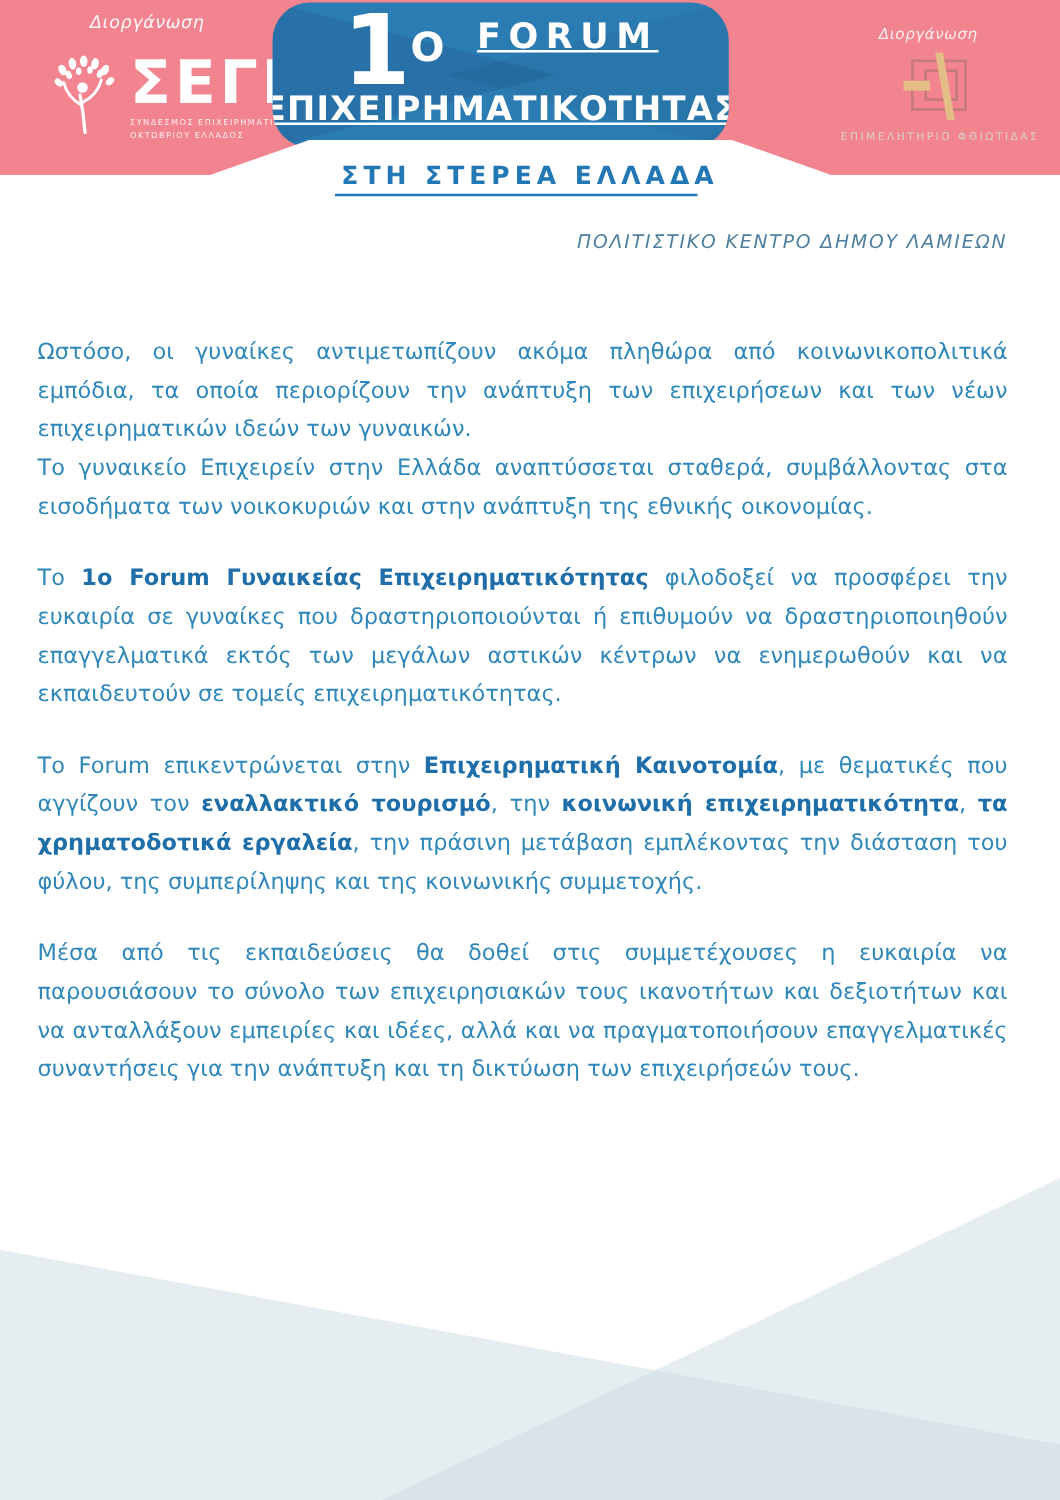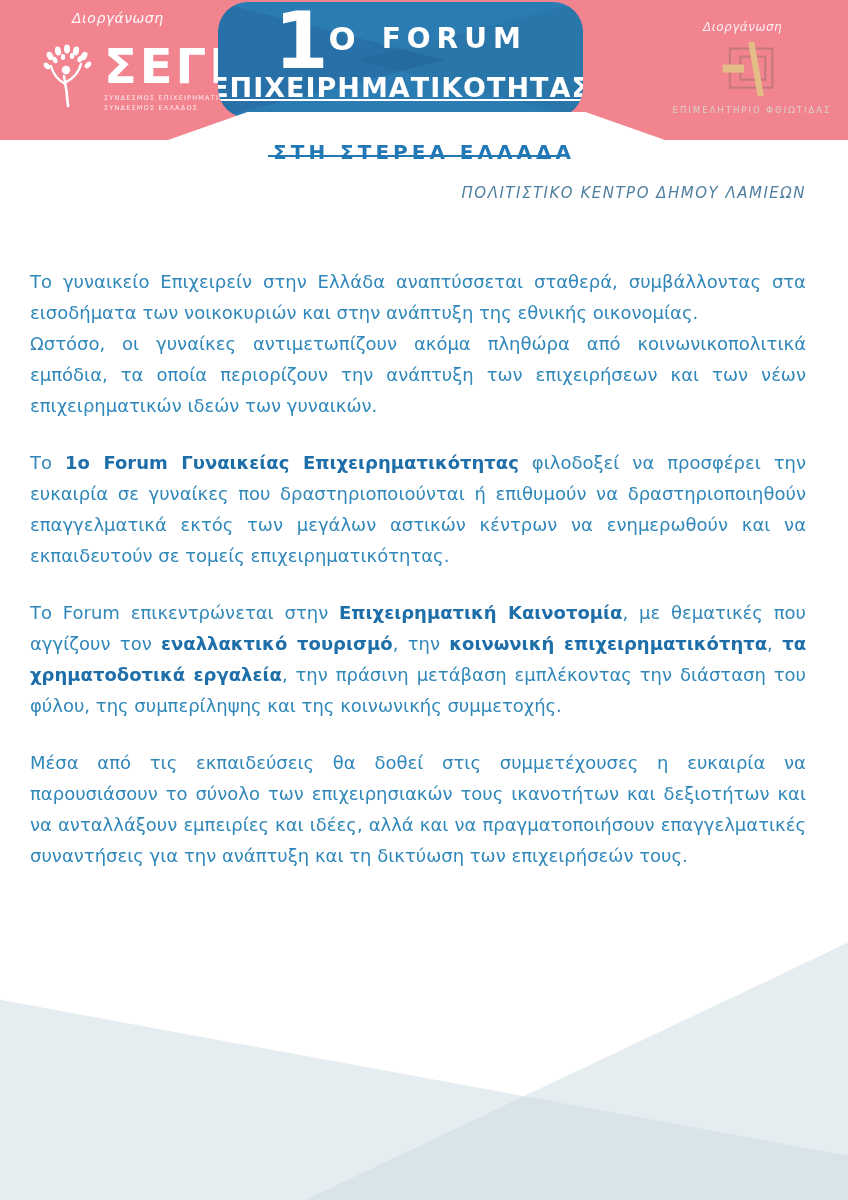--- a/index.html
+++ b/index.html
@@ -35,28 +35,28 @@
   .chamber .name{margin-top:5px;font-size:8.5px;letter-spacing:2px;color:#d9d2ca;white-space:nowrap;}
 
   .banner{position:absolute;left:218px;top:2px;width:365px;height:116px;background:var(--banner-blue);border-radius:30px;overflow:hidden;color:#fff;}
   .banner .tri{position:absolute;inset:0;}
   .banner .tri.l{background:var(--banner-dark);clip-path:polygon(0 0,62% 50%,0 100%);}
   .banner .tri.r{background:rgba(10,45,80,.08);clip-path:polygon(100% 0,38% 50%,100% 100%);}
   .banner-inner{position:relative;z-index:2;height:100%;display:flex;flex-direction:column;align-items:center;}
   .banner-row1{display:flex;align-items:flex-start;gap:26px;margin-top:2px;}
   .banner-row1 .one{font-size:78px;font-weight:bold;line-height:.95;}
   .banner-row1 .ord{font-size:32px;font-weight:bold;vertical-align:18px;letter-spacing:0;}
-  .banner-col{display:flex;flex-direction:row;align-items:center;margin-top:18px;}
+  .banner-col{display:flex;flex-direction:row;align-items:center;margin-top:8px;text-decoration:underline;}
   .banner-col .l1{font-size:28px;font-weight:bold;letter-spacing:6px;}
   .banner-col .l2{font-size:25px;font-weight:bold;letter-spacing:3px;margin-top:2px;}
   .banner .l3{font-size:27px;font-weight:bold;letter-spacing:1px;margin-top:-6px;white-space:nowrap;text-decoration:underline;}
 
   .region-trapezoid{position:absolute;left:168px;top:112px;width:497px;height:28px;background:#ffffff;
     clip-path:polygon(16% 0,84% 0,100% 100%,0 100%);}
-  .region-text{position:absolute;left:0;top:140px;width:848px;text-align:center;
+  .region-text{position:absolute;left:0;top:128px;width:848px;text-align:center;
     color:var(--heading-blue);font-size:20px;font-weight:bold;letter-spacing:4px;}
   .region-underline{position:absolute;left:268px;top:155px;width:290px;height:2px;background:var(--heading-blue);}
 
   .event-date{position:absolute;right:42px;top:152px;color:var(--date-blue);
     font-size:20px;font-weight:bold;letter-spacing:1px;text-align:right;}
   .event-venue{position:absolute;right:42px;top:184px;color:var(--venue-blue);
     font-size:15px;font-style:italic;letter-spacing:1.5px;text-align:right;}
 
   
   .body-text{position:absolute;left:30px;top:266px;width:776px;color:var(--body-blue);
@@ -96,21 +96,21 @@
         <ellipse cx="13" cy="16" rx="2.4" ry="3.4" fill="#fff" transform="rotate(-20 13 16)"></ellipse>
         <ellipse cx="38" cy="15" rx="2.4" ry="3.4" fill="#fff" transform="rotate(20 38 15)"></ellipse>
         <ellipse cx="21" cy="13" rx="2.2" ry="3" fill="#fff"></ellipse>
         <ellipse cx="30" cy="12" rx="2.2" ry="3" fill="#fff"></ellipse>
       </svg>
     </span>
     <span class="txt">
       <div class="acronym">ΣΕΓΕ</div>
       <div class="tagline">
         <div>ΣΥΝΔΕΣΜΟΣ ΕΠΙΧΕΙΡΗΜΑΤΙΩΝ</div>
-        <div>ΣΥΝΔΕΣΜΟΣ ΕΛΛΑΔΟΣ</div>
+        <div>ΟΚΤΩΒΡΙΟΥ ΕΛΛΑΔΟΣ</div>
       </div>
     </span>
   </div>
 
   <div class="org-label right">Διοργάνωση</div>
   <div class="chamber">
     <span>
       <svg width="62" height="54" viewBox="0 0 70 60" fill="none">
         <rect x="10" y="7" width="48" height="44" stroke="var(--chamber-rose)" stroke-width="2.4"></rect>
         <rect x="22" y="16" width="28" height="26" stroke="var(--chamber-rose)" stroke-width="2.4"></rect>
@@ -135,22 +135,22 @@
     </div>
   </div>
 
   <div class="region-trapezoid"></div>
   <div class="region-text">ΣΤΗ ΣΤΕΡΕΑ ΕΛΛΑΔΑ</div>
   <div class="region-underline"></div>
 
   <div class="event-venue">ΠΟΛΙΤΙΣΤΙΚΟ ΚΕΝΤΡΟ ΔΗΜΟΥ ΛΑΜΙΕΩΝ</div>
 
   <div class="body-text" id="body-text">
+      <p><span>Ωστόσο, οι γυναίκες αντιμετωπίζουν ακόμα πληθώρα από κοινωνικοπολιτικά εμπόδια, τα οποία περιορίζουν την ανάπτυξη των επιχειρήσεων και των νέων επιχειρηματικών ιδεών των γυναικών.</span></p>
       <p><span>Το γυναικείο Επιχειρείν στην Ελλάδα αναπτύσσεται σταθερά, συμβάλλοντας στα εισοδήματα των νοικοκυριών και στην ανάπτυξη της εθνικής οικονομίας.</span></p>
-      <p><span>Ωστόσο, οι γυναίκες αντιμετωπίζουν ακόμα πληθώρα από κοινωνικοπολιτικά εμπόδια, τα οποία περιορίζουν την ανάπτυξη των επιχειρήσεων και των νέων επιχειρηματικών ιδεών των γυναικών.</span></p>
       <p class="gap"><span>Το </span><span class="b">1ο Forum Γυναικείας Επιχειρηματικότητας</span><span> φιλοδοξεί να προσφέρει την ευκαιρία σε γυναίκες που δραστηριοποιούνται ή επιθυμούν να δραστηριοποιηθούν επαγγελματικά εκτός των μεγάλων αστικών κέντρων να ενημερωθούν και να εκπαιδευτούν σε τομείς επιχειρηματικότητας.</span></p>
       <p class="gap"><span>Το Forum επικεντρώνεται στην </span><span class="b">Επιχειρηματική Καινοτομία</span><span>, με θεματικές που αγγίζουν τον </span><span class="b">εναλλακτικό τουρισμό</span><span>, την </span><span class="b">κοινωνική επιχειρηματικότητα</span><span>, </span><span class="b">τα χρηματοδοτικά εργαλεία</span><span>, την πράσινη μετάβαση εμπλέκοντας την διάσταση του φύλου, της συμπερίληψης και της κοινωνικής συμμετοχής.</span></p>
       <p class="gap"><span>Μέσα από τις εκπαιδεύσεις θα δοθεί στις συμμετέχουσες η ευκαιρία να παρουσιάσουν το σύνολο των επιχειρησιακών τους ικανοτήτων και δεξιοτήτων και να ανταλλάξουν εμπειρίες και ιδέες, αλλά και να πραγματοποιήσουν επαγγελματικές συναντήσεις για την ανάπτυξη και τη δικτύωση των επιχειρήσεών τους.</span></p>
     </div>
 
   <div class="footer">
     <div class="shape f1"></div>
     <div class="shape f2"></div>
   </div>
 

